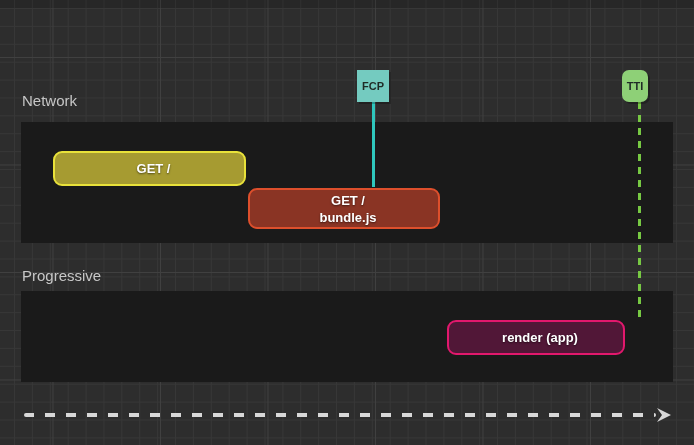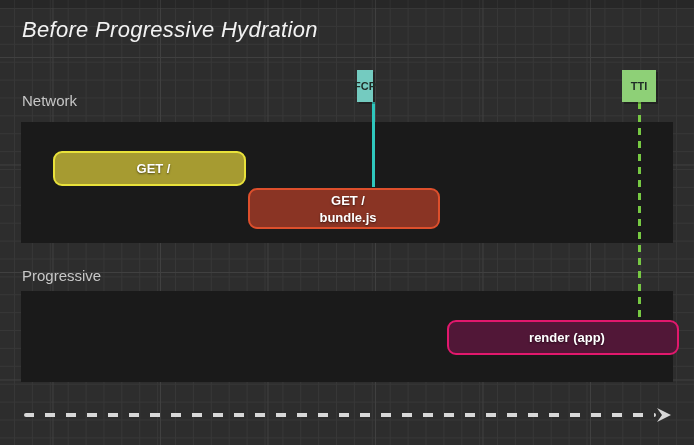--- a/index.html
+++ b/index.html
@@ -29,52 +29,51 @@
   .lane{position:absolute;left:21px;width:652px;background:#1a1a1a;}
   .lane.network{top:122px;height:121px;}
   .lane.javascript{top:291px;height:91px;}
 
   .marker-box{
     position:absolute;top:70px;height:32px;
     display:flex;align-items:center;justify-content:center;
     font-size:11px;font-weight:bold;color:#1f2b26;
     box-shadow:2px 2px 0 rgba(0,0,0,.25);
   }
-  .marker-box.fcp{left:357px;width:16px;}
-  .marker-box.tti{left:622px;width:34px;}
+  .marker-box.fcp{left:357px;width:32px;}
+  .marker-box.tti{left:622px;width:26px;border-radius:7px;}
   .marker-line{position:absolute;width:3px;top:102px;}
   .marker-line.fcp{left:372px;height:85px;}
   .marker-line.tti{left:638px;height:218px;}
 
   .bar{
     position:absolute;border-radius:9px;border:2px solid;
     display:flex;flex-direction:column;align-items:center;justify-content:center;
     color:#fff;font-size:13px;font-weight:bold;text-align:center;
     text-shadow:0 1px 2px rgba(0,0,0,.55);line-height:17px;
     box-sizing:border-box;
     padding-left:8px;
   }
   .bar.get-root{left:53px;top:151px;width:193px;height:35px;}
   .bar.get-bundle{left:248px;top:188px;width:192px;height:41px;}
-  .bar.render-app{left:447px;top:320px;width:232px;height:35px;}
+  .bar.render-app{left:447px;top:320px;width:178px;height:35px;}
 
   .timeline-dashes{
     position:absolute;left:24px;top:413px;width:632px;height:4px;
     border-radius:2px;
   }
   .timeline-arrowhead{position:absolute;left:655px;top:406px;width:18px;height:18px;}
 </style>
 </head>
 <body>
 
 <div class="stage">
 
   <div class="top-strip"></div>
 
-  <div class="title">Before Progressive Hydration</div>
 
   <div class="lane-label network">Network</div>
   <div class="lane network"></div>
 
   <div class="lane-label javascript">Progressive</div>
   <div class="lane javascript"></div>
 
   <div class="marker-line fcp" style="background: rgb(47, 199, 189);"></div>
   <div class="marker-box fcp" style="background-color: rgb(116, 203, 192);">FCP</div>
 

